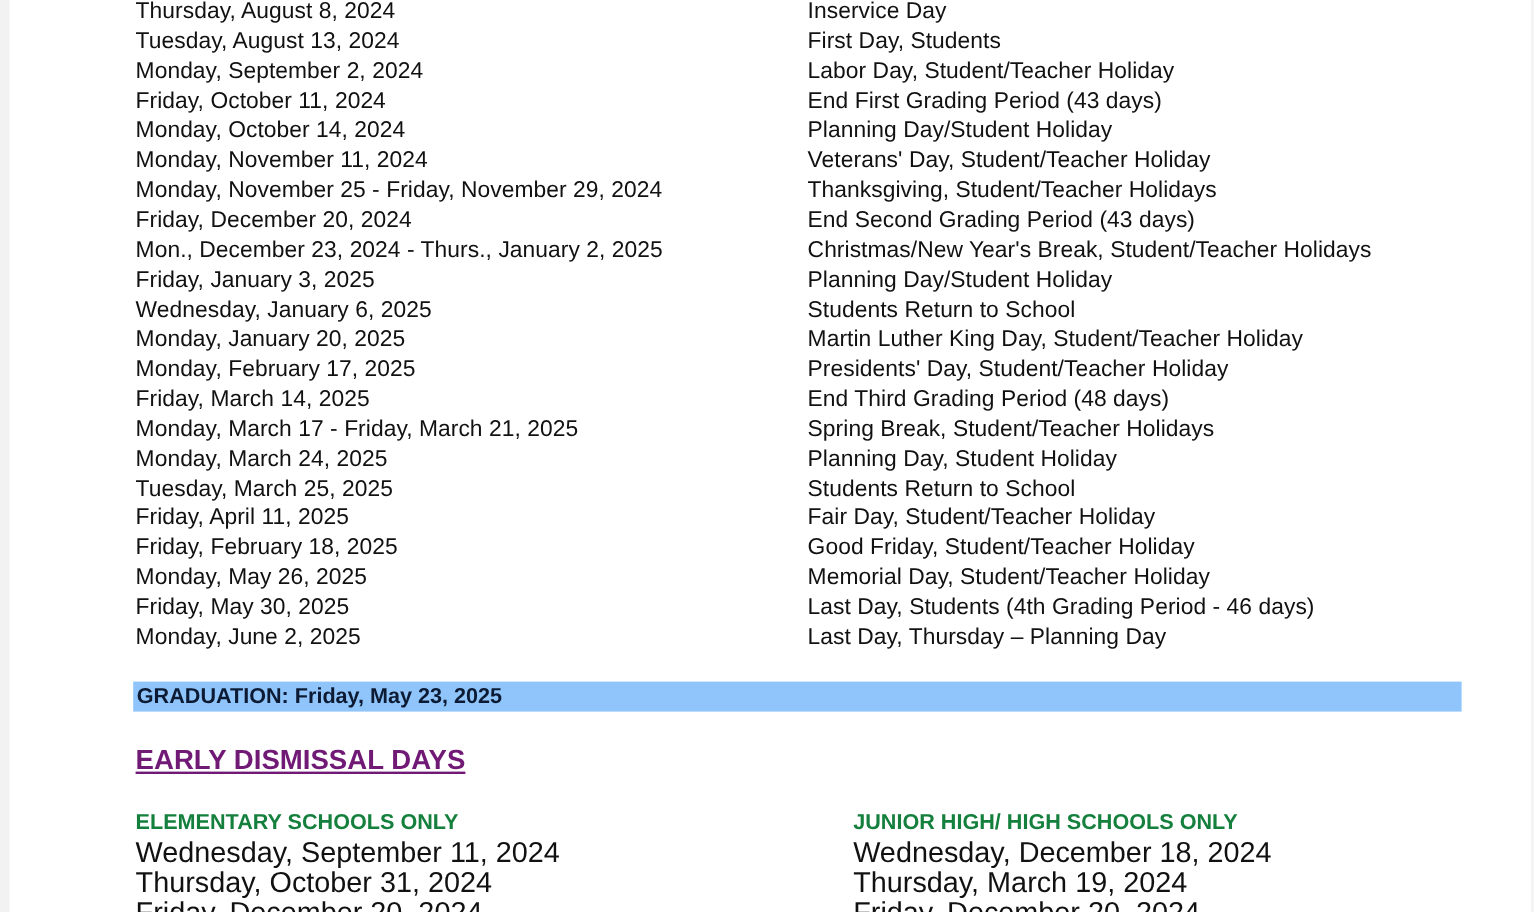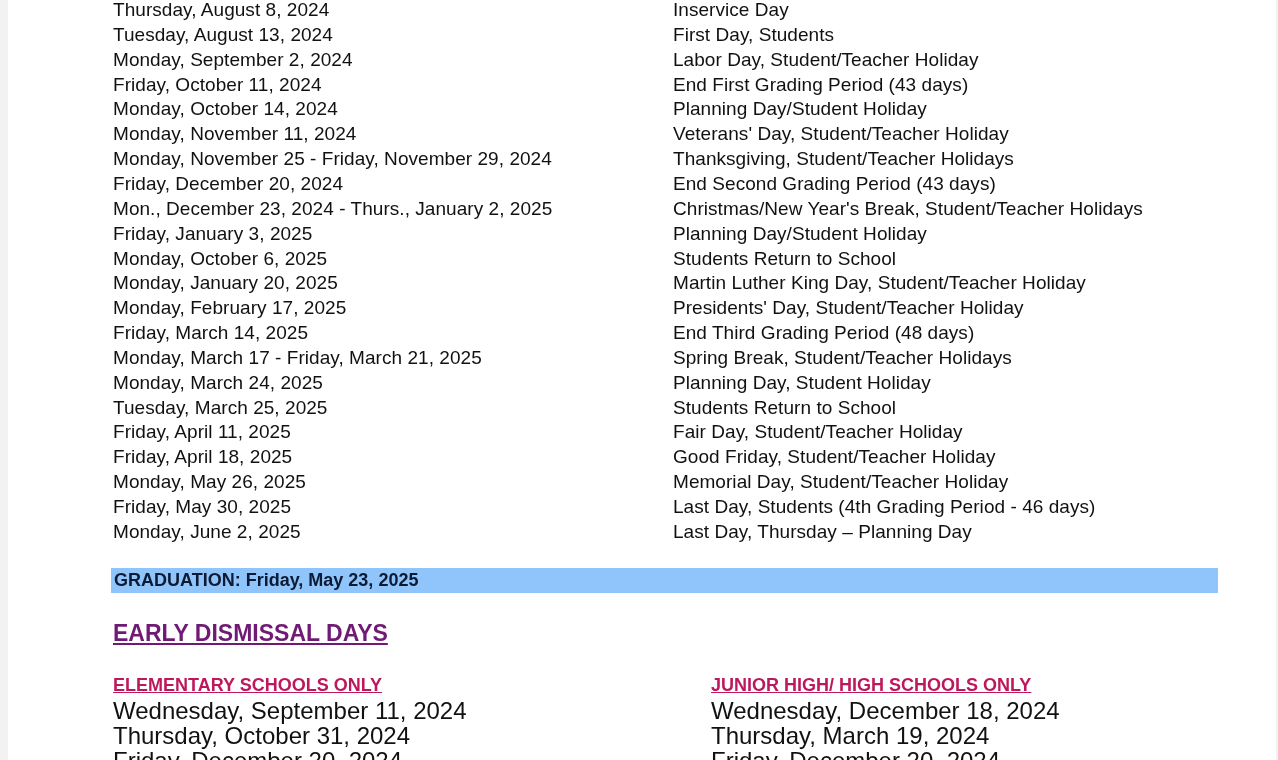--- a/index.html
+++ b/index.html
@@ -27,21 +27,21 @@
     .grad-text {
       position: absolute; left: 3px; top: 0; font-size: 18px; line-height: 25px;
       font-weight: bold; color: #0c1a33; white-space: nowrap; text-align: center;
     }
     .section-title {
       position: absolute; left: 105px; top: 619px; font-size: 23px; line-height: 28px;
       font-weight: bold; text-decoration: underline; white-space: nowrap; color: #701a75;
     }
     .col-head {
       position: absolute; top: 673px; font-size: 18px; line-height: 24px;
-      font-weight: bold; text-decoration: underline; white-space: nowrap; color: #be185d;
+      font-weight: bold; white-space: nowrap; color: #15803d;
     }
     .ed-item {
       position: absolute; font-size: 24px; line-height: 25px; white-space: nowrap;
     }
   </style>
 </head>
 <body>
 
 <div class="page">
 
@@ -80,21 +80,21 @@
       </div>
     <div class="row" style="top:195.8px">
         <span class="date">Mon., December 23, 2024 - Thurs., January 2, 2025</span>
         <span class="event">Christmas/New Year's Break, Student/Teacher Holidays</span>
       </div>
     <div class="row" style="top:220.6px">
         <span class="date">Friday, January 3, 2025</span>
         <span class="event">Planning Day/Student Holiday</span>
       </div>
     <div class="row" style="top:245.5px">
-        <span class="date">Monday, October 6, 2025</span>
+        <span class="date">Wednesday, January 6, 2025</span>
         <span class="event">Students Return to School</span>
       </div>
     <div class="row" style="top:270.3px">
         <span class="date">Monday, January 20, 2025</span>
         <span class="event">Martin Luther King Day, Student/Teacher Holiday</span>
       </div>
     <div class="row" style="top:295.2px">
         <span class="date">Monday, February 17, 2025</span>
         <span class="event">Presidents' Day, Student/Teacher Holiday</span>
       </div>
@@ -112,21 +112,21 @@
       </div>
     <div class="row" style="top:394.6px">
         <span class="date">Tuesday, March 25, 2025</span>
         <span class="event">Students Return to School</span>
       </div>
     <div class="row" style="top:419.4px">
         <span class="date">Friday, April 11, 2025</span>
         <span class="event">Fair Day, Student/Teacher Holiday</span>
       </div>
     <div class="row" style="top:444.3px">
-        <span class="date">Friday, April 18, 2025</span>
+        <span class="date">Friday, February 18, 2025</span>
         <span class="event">Good Friday, Student/Teacher Holiday</span>
       </div>
     <div class="row" style="top:469.1px">
         <span class="date">Monday, May 26, 2025</span>
         <span class="event">Memorial Day, Student/Teacher Holiday</span>
       </div>
     <div class="row" style="top:494px">
         <span class="date">Friday, May 30, 2025</span>
         <span class="event">Last Day, Students (4th Grading Period - 46 days)</span>
       </div>

